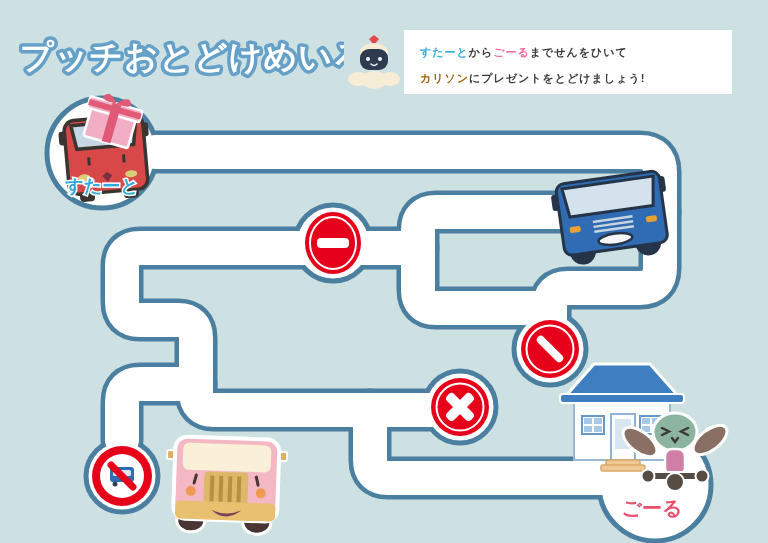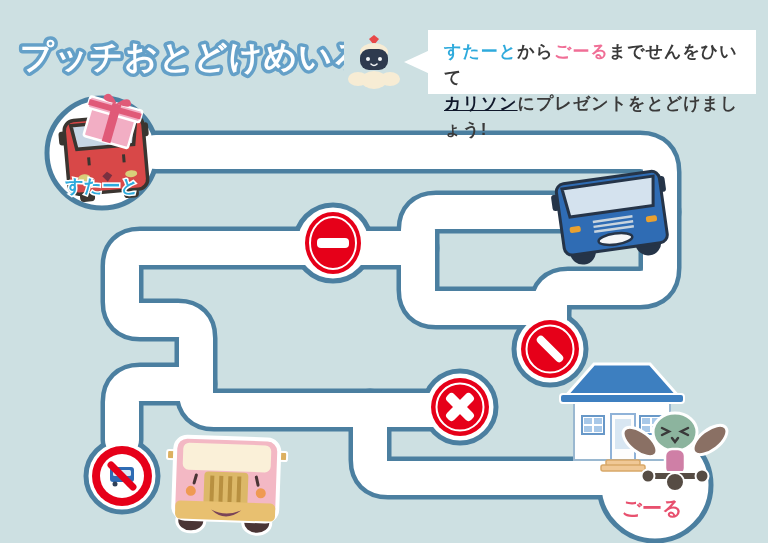--- a/index.html
+++ b/index.html
@@ -1,28 +1,28 @@
 <!DOCTYPE html>
 <html><head>
 <meta charset="utf-8">
 <style>
   html,body{margin:0;padding:0;}
   body{font-family:"Liberation Sans","DejaVu Sans",sans-serif;}
   #stage{position:relative;width:768px;height:543px;background:#cde0e2;overflow:hidden;}
   #maze-svg{position:absolute;left:0;top:0;}
   .title-svg{position:absolute;left:14px;top:26px;}
-  .speech{position:absolute;left:428px;top:30px;width:300px;height:48px;background:#ffffff;
-          padding:9px 12px 7px 16px;line-height:26px;font-size:17px;font-weight:bold;
+  .speech{position:absolute;left:404px;top:30px;width:300px;height:48px;background:#ffffff;
+          padding:9px 12px 7px 16px;line-height:26px;font-size:11px;font-weight:bold;
           color:#3a3a3a;letter-spacing:1px;}
   .speech-tail{position:absolute;left:404px;top:50px;width:0;height:0;
           border-top:12px solid transparent;border-bottom:12px solid transparent;
           border-right:26px solid #ffffff;}
   .seg-start{color:#2eaadc;}
   .seg-goal{color:#f06e96;}
-  .seg-char{color:#0f172a;text-decoration:underline;}
+  .seg-char{color:#a16207;}
 </style>
 </head>
 <body>
 
 <div id="stage">
 
   <svg id="maze-svg" width="768" height="543" viewBox="0 0 768 543">
 
     <g fill="none" stroke="#4b7fa0" stroke-width="43" stroke-linecap="round" stroke-linejoin="round">
       <path d="M156,152 H640 Q660,152 660,172 V268 Q660,288 640,288 H568 Q550,288 550,306 V320"></path>

